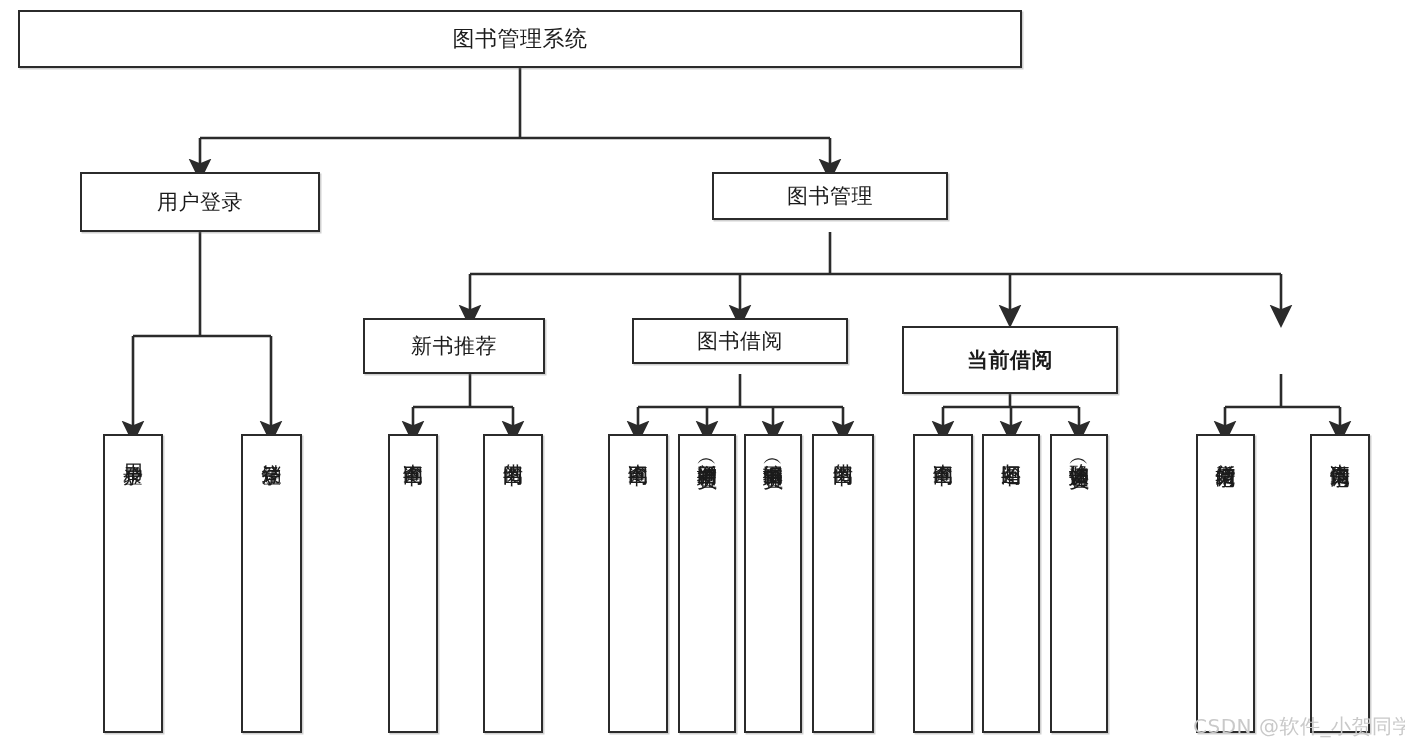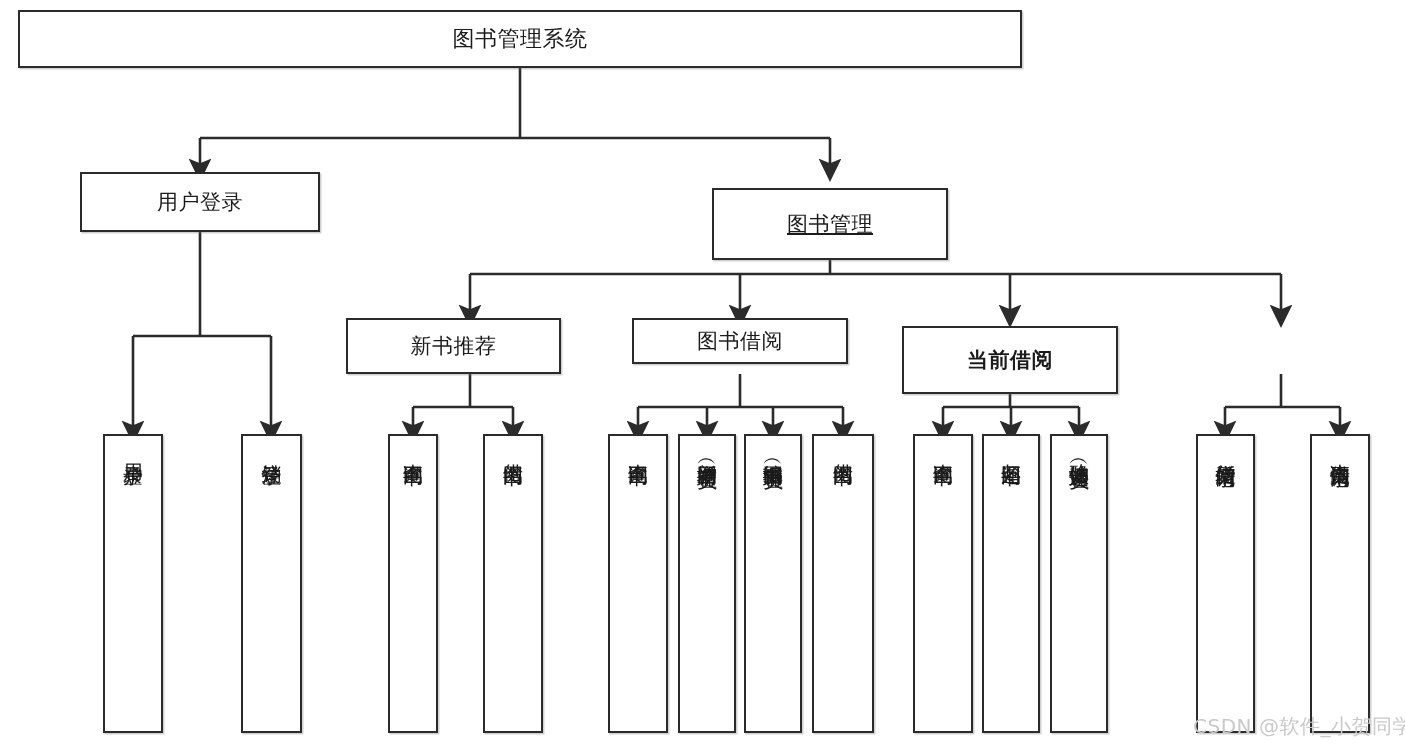--- a/index.html
+++ b/index.html
@@ -125,25 +125,25 @@
     </g>
   </svg>
 
   <div class="node horiz" id="title-node" style="left:18px; top:10px; width:1004px; height:58px;">
     <span class="label">图书管理系统</span>
   </div>
 
   <div class="node horiz" style="left:80px; top:172px; width:240px; height:60px;">
     <span class="label">用户登录</span>
   </div>
-  <div class="node horiz" style="left:712px; top:188px; width:236px; height:72px;text-decoration:underline;">
+  <div class="node horiz" style="left:712px; top:172px; width:236px; height:48px;">
     <span class="label">图书管理</span>
   </div>
 
-  <div class="node horiz" style="left:346px; top:318px; width:215px; height:56px;justify-content:center;">
+  <div class="node horiz" style="left:363px; top:318px; width:182px; height:56px;justify-content:center;">
     <span class="label">新书推荐</span>
   </div>
   <div class="node horiz" style="left:632px; top:318px; width:216px; height:46px;">
     <span class="label">图书借阅</span>
   </div>
   <div class="node horiz" style="left:902px; top:326px; width:216px; height:68px;font-weight:bold;">
     <span class="label">当前借阅</span>
   </div>
 
   <div class="node vert" style="left:103px; top:434px; width:60px; height:299px;">

